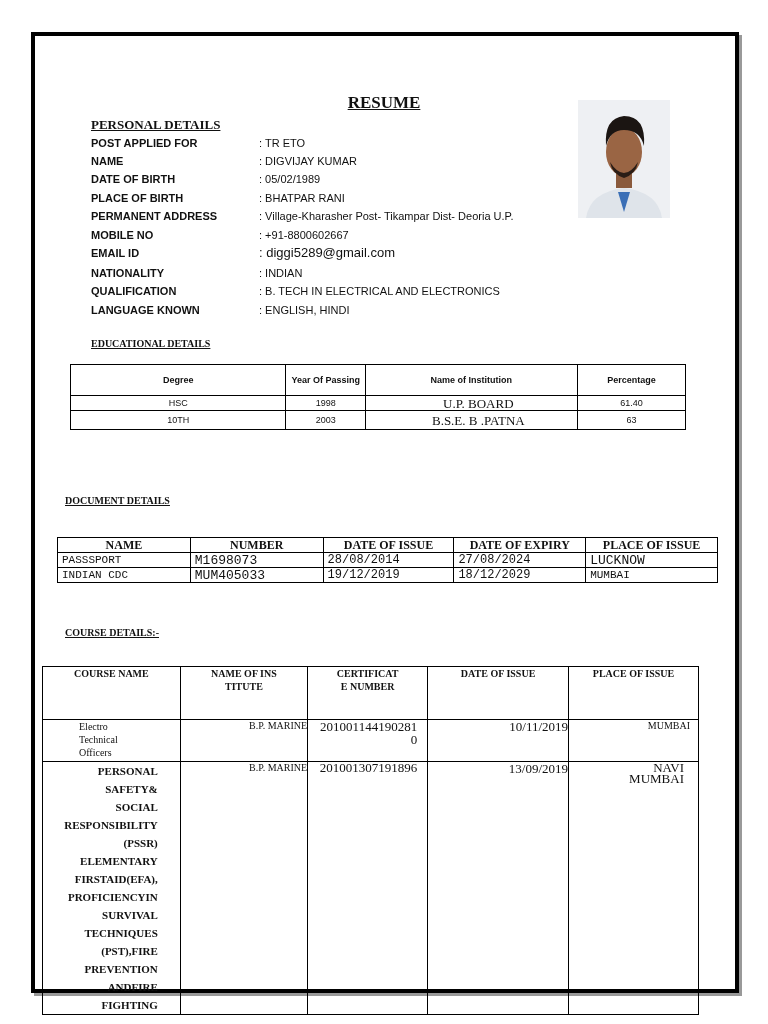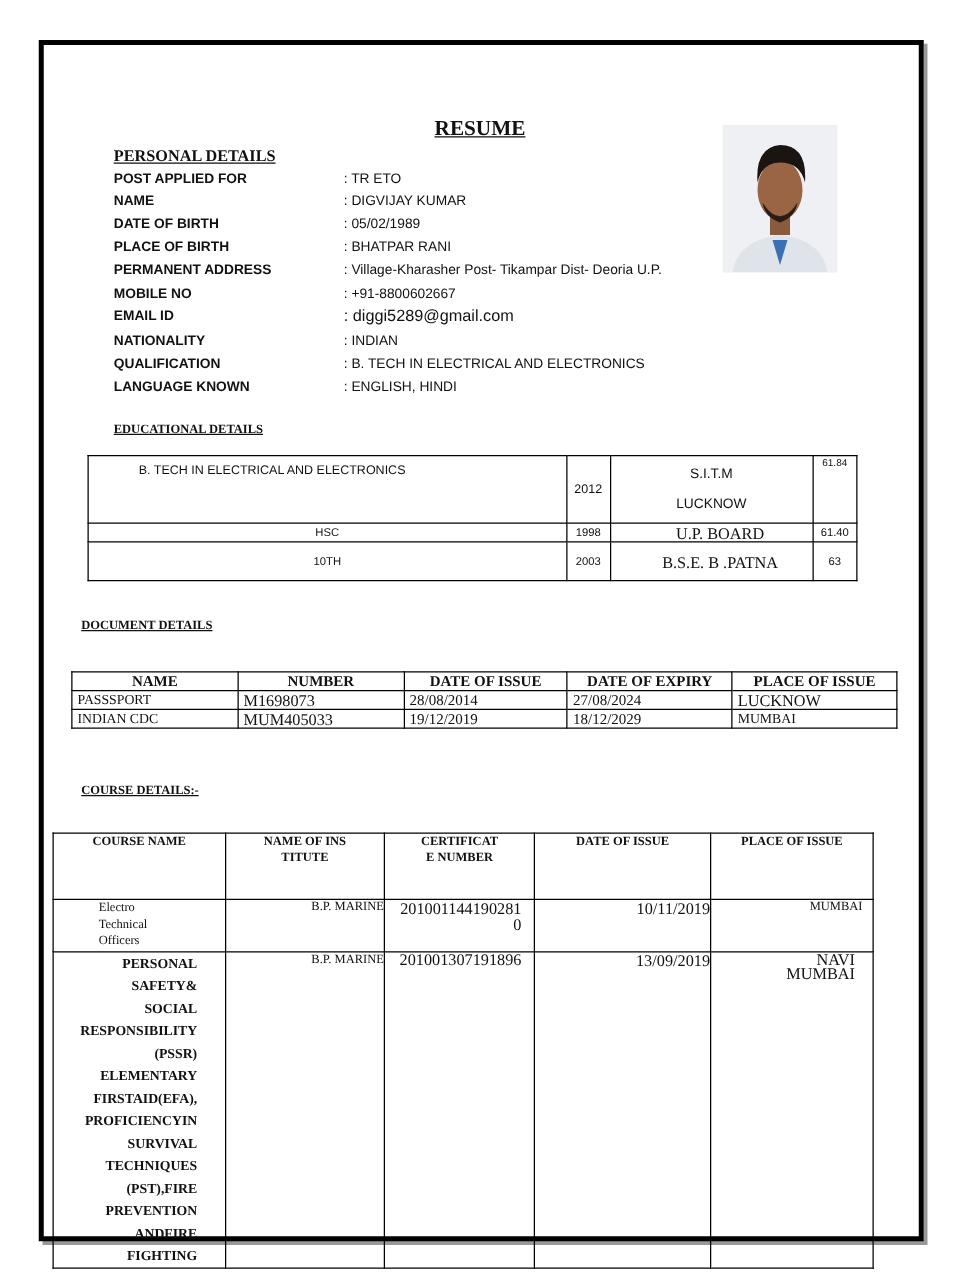--- a/index.html
+++ b/index.html
@@ -5,34 +5,34 @@
   html, body { margin:0; padding:0; background:#fff; }
   body { width:768px; height:1024px; position:relative; overflow:hidden; font-family:"Liberation Sans", sans-serif; color:#111; }
   .frame { position:absolute; left:31px; top:32px; width:700px; height:953px; border:4px solid #000; box-shadow:3px 3px 0 #999; box-sizing:content-box; }
   .abs { position:absolute; }
   .title { left:0; width:768px; top:93px; text-align:center; font-family:"Liberation Serif", serif; font-weight:bold; font-size:17px; }
   .title span { text-decoration:underline; }
   .sec { font-family:"Liberation Serif", serif; font-weight:bold; text-decoration:underline; }
   .sec-personal { left:91px; top:117px; font-size:13px; }
   .row { position:absolute; left:91px; font-size:11px; }
   .row .lbl { position:absolute; left:0; font-weight:bold; white-space:nowrap; font-family:"Liberation Sans", sans-serif; font-stretch:condensed; }
-  .row .val { position:absolute; left:184px; white-space:nowrap; }
+  .row .val { position:absolute; left:168px; white-space:nowrap; }
   .photo { left:578px; top:100px; width:92px; height:118px; background:#f1f2f4; overflow:hidden; }
   .sec-edu { left:91px; top:338px; font-size:10px; }
   .sec-doc { left:65px; top:495px; font-size:10px; }
   .sec-course { left:65px; top:627px; font-size:10px; }
   table { border-collapse:collapse; position:absolute; }
   td, th { border:1px solid #000; padding:0; }
   .edu { left:70px; top:364px; width:616px; font-size:9px; }
   .edu th { font-weight:bold; height:30px; }
   .edu td { text-align:center; }
   .serif { font-family:"Liberation Serif", serif;padding-left:14px; }
   .doc { left:57px; top:537px; width:661px; font-family:"Liberation Serif", serif; font-size:11px; }
   .doc th { font-weight:bold; font-size:12px; height:14px; line-height:13px; }
-  .doc td { padding-left:4px; line-height:13px; height:14px; }
+  .doc td { padding-left:4px; line-height:13px; height:14px;font-family:Liberation Mono, monospace; }
   .course { left:42px; top:666px; width:657px; font-family:"Liberation Serif", serif; font-size:10px; }
   .course th { font-weight:bold; vertical-align:top; height:52px; line-height:13px; }
   .course td { vertical-align:top; text-align:right; }
   .course .cn2 { font-family:Liberation Serif, serif; font-weight:bold; font-size:11px; line-height:18px; }
 </style>
 </head>
 <body>
 
 <div class="frame"></div>
 
@@ -90,36 +90,33 @@
     <ellipse cx="46" cy="52" rx="18" ry="24" fill="#9a6544"></ellipse>
     <path d="M28 46 Q26 18 46 16 Q68 16 66 46 Q62 30 46 30 Q32 30 28 46 Z" fill="#1b1512"></path>
     <path d="M32 62 Q46 84 60 62 Q58 74 46 78 Q34 74 32 62 Z" fill="#2a1d16"></path>
   </svg>
 </div>
 
 <div class="abs sec sec-edu">EDUCATIONAL DETAILS</div>
 
 <table class="edu">
   <tbody>
-  <tr style="height:54px">
-    <td style="text-align:left;padding-left:40px;font-size:10px;line-height:17px;vertical-align:top;padding-top:3px">B. TECH IN ELECTRICAL AND ELECTRONICS</td>
-    <td style="font-size:10px">2012</td>
-    <td style="font-size:11px;vertical-align:top;padding-top:2px;line-height:24px">
-      <div>S.I.T.M</div>
-      <div>LUCKNOW</div>
-    </td>
-    <td style="vertical-align:top;font-size:8px;padding-top:1px">61.84</td>
+      <tr>
+    <th style="width:217px">Degree</th>
+    <th style="width:74px;text-align:left;padding-left:5px;line-height:15px">Year Of Passing</th>
+    <th style="width:213px">Name of Institution</th>
+    <th style="width:108px">Percentage</th>
   </tr>
   <tr style="height:15px">
     <td>HSC</td>
     <td>1998</td>
     <td class="serif" style="font-size:13px;line-height:13px">U.P. BOARD</td>
     <td>61.40</td>
   </tr>
-  <tr style="height:31px">
+  <tr style="height:19px">
     <td>10TH</td>
     <td>2003</td>
     <td class="serif" style="font-size:13px;line-height:13px">B.S.E. B .PATNA</td>
     <td>63</td>
   </tr>
 </tbody>
   </table>
 
 <div class="abs sec sec-doc">DOCUMENT DETAILS</div>
 

